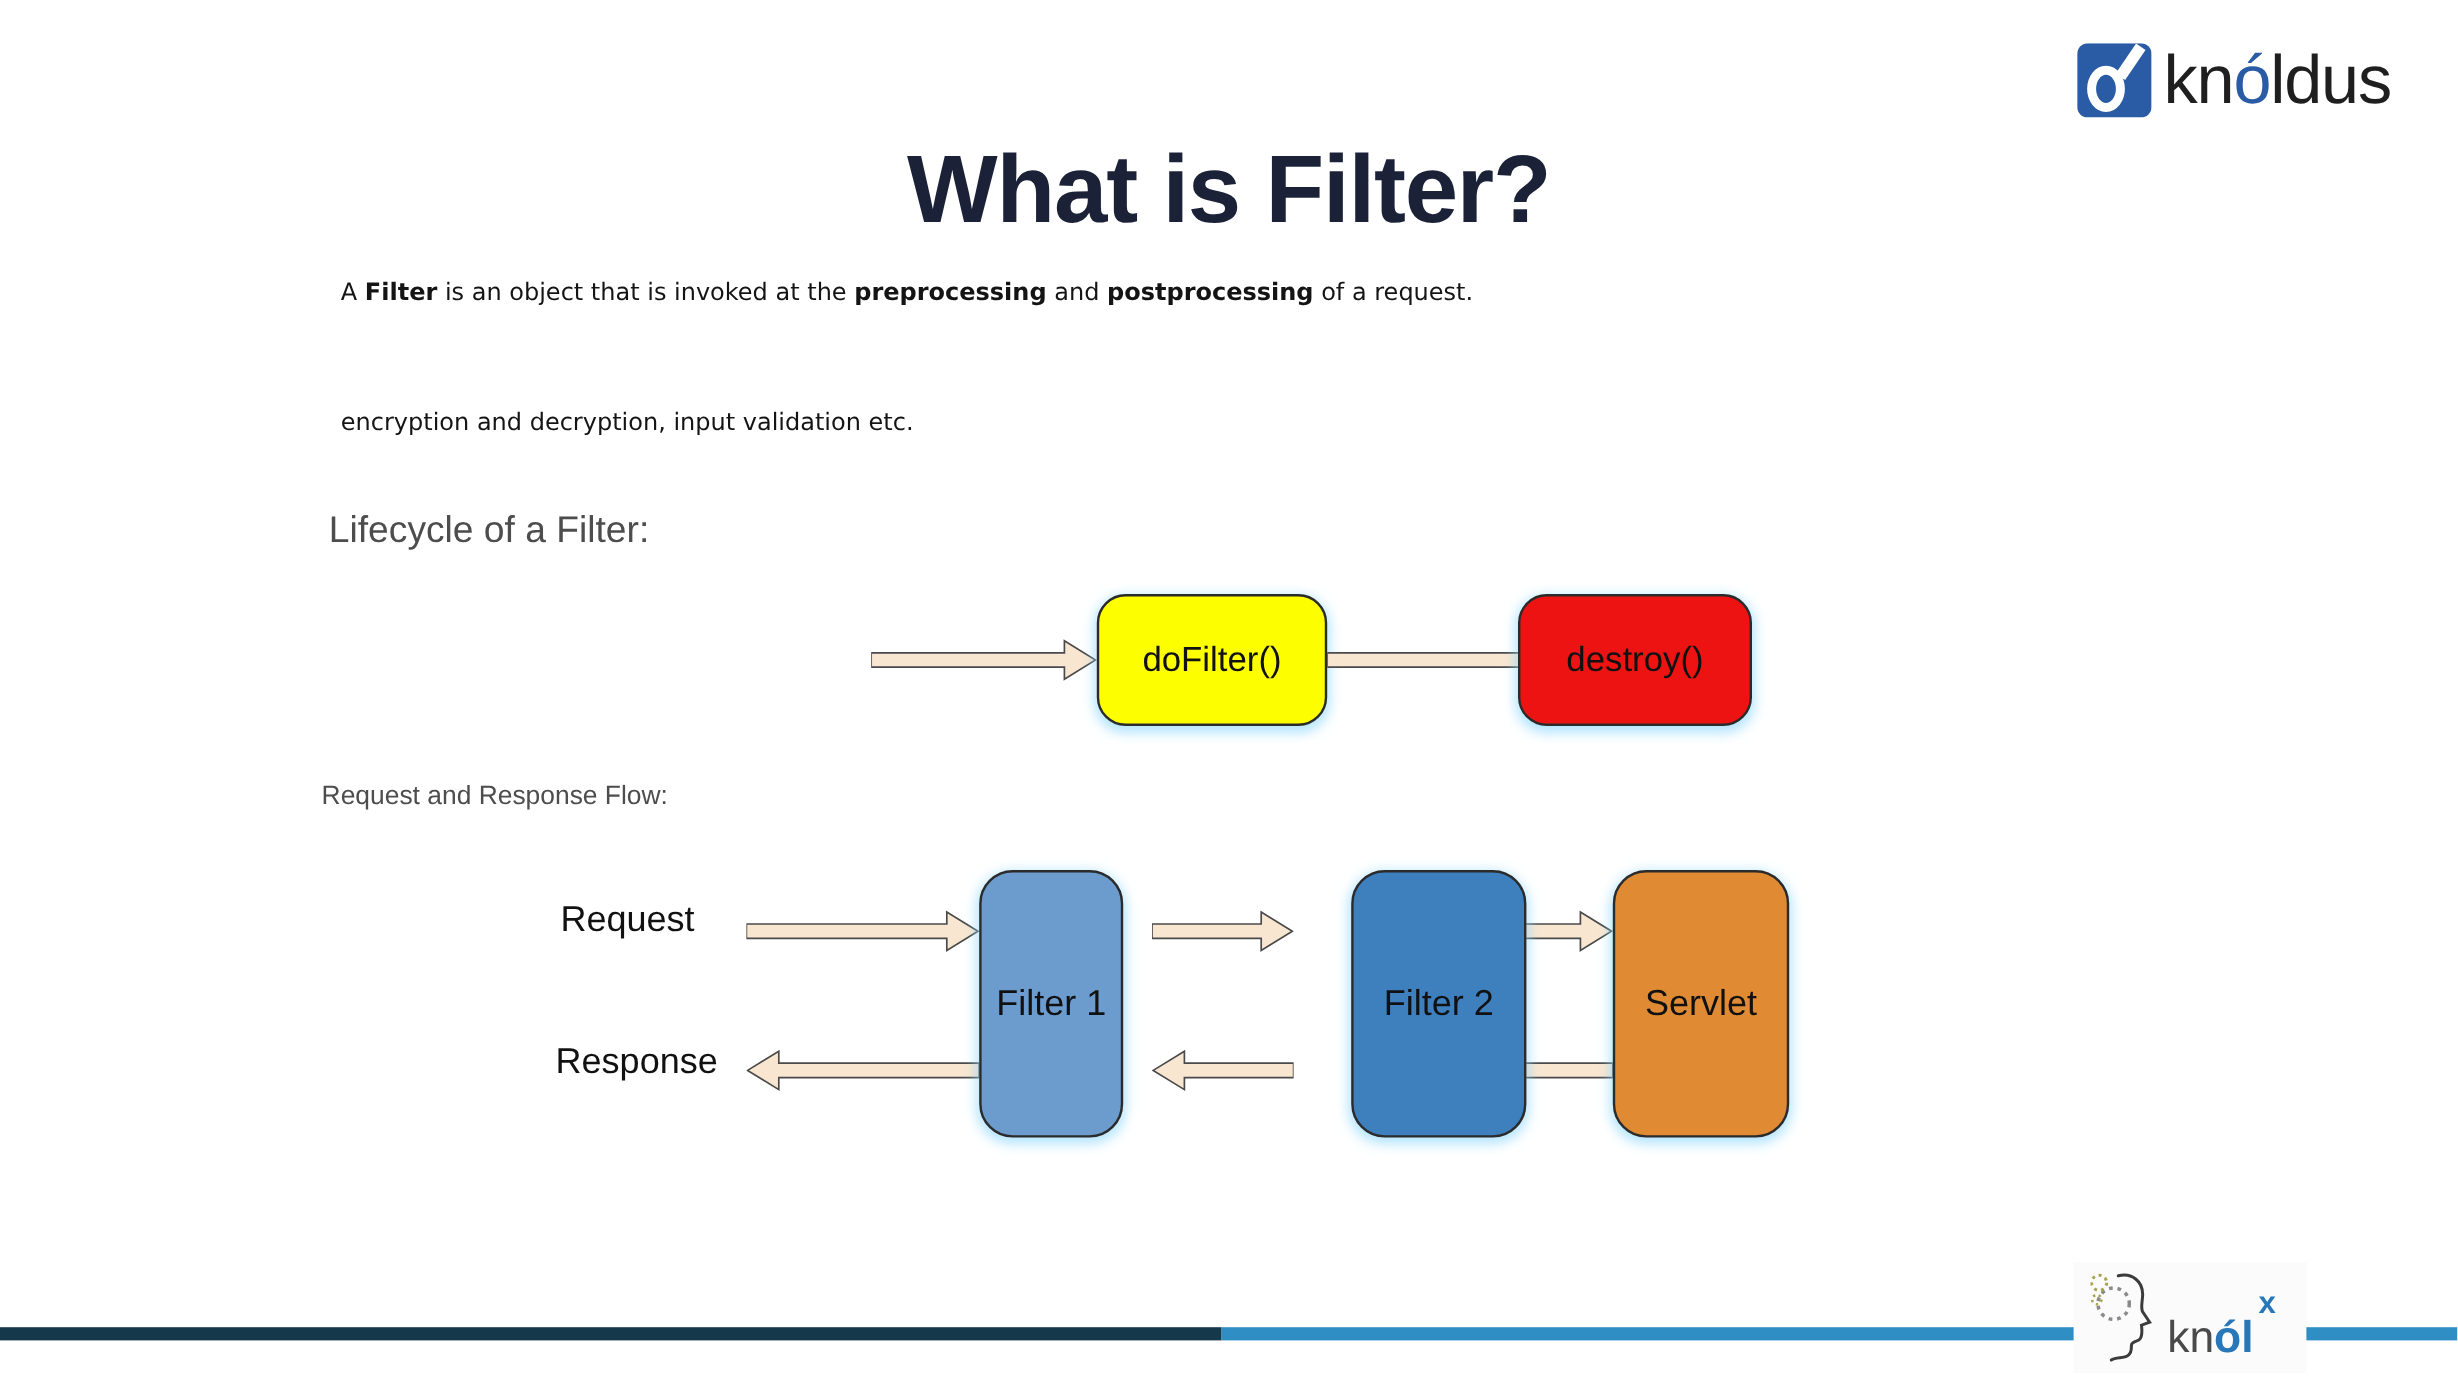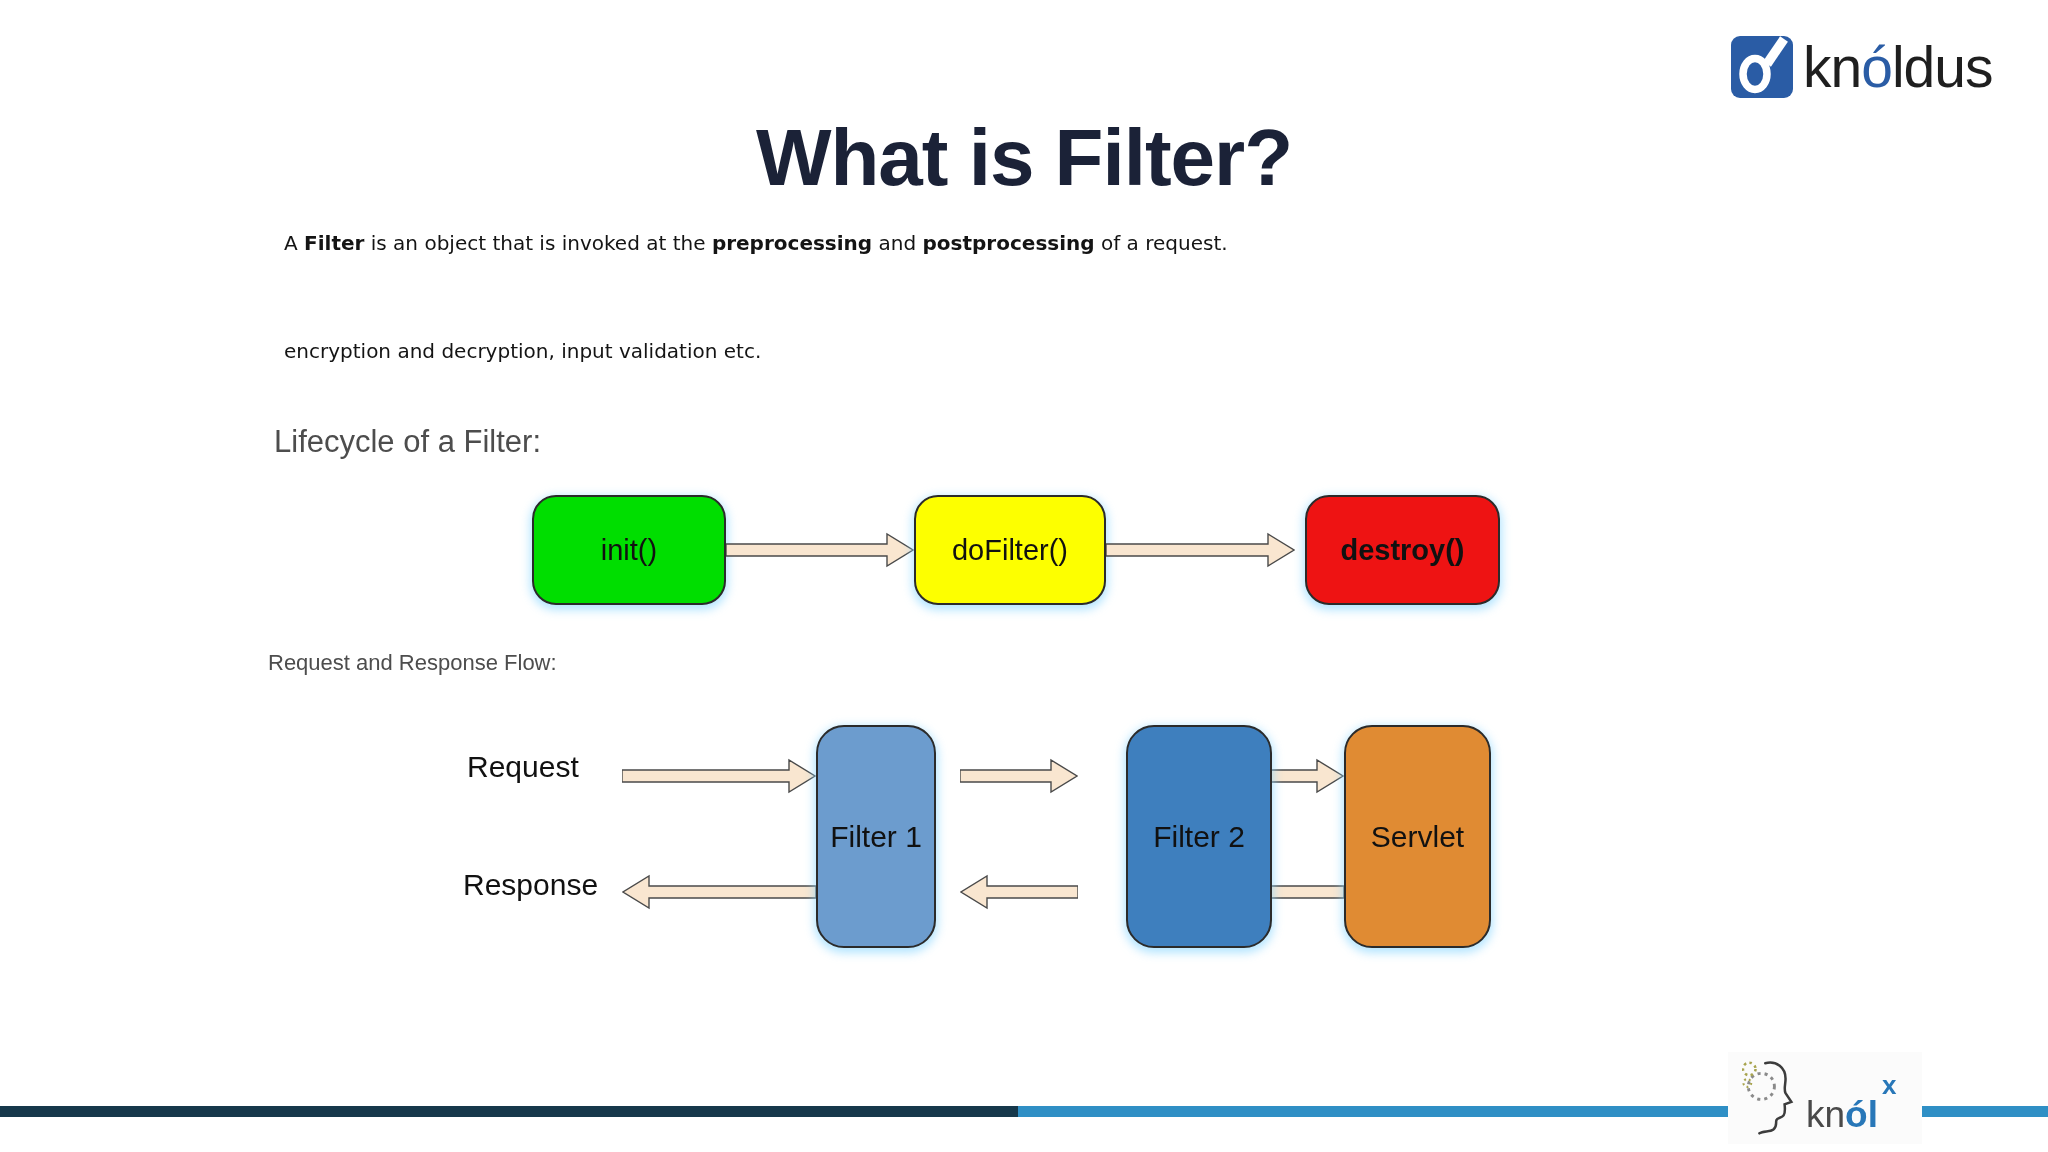--- a/index.html
+++ b/index.html
@@ -30,21 +30,21 @@
   .flow-label{left:268px;top:650px;font-size:22px;}
 
   
   .dbox{position:absolute;display:flex;align-items:center;justify-content:center;
         border:2px solid #2b2b2b;box-sizing:border-box;color:#111;
         font-family:"Liberation Sans",sans-serif;
         box-shadow:0 3px 10px 2px rgba(140,215,255,.65);}
   .stage{height:110px;top:495px;border-radius:24px;font-size:29px;}
   .stage.init{left:532px;width:194px;background:var(--init-green);}
   .stage.dofilter{left:914px;width:192px;background:var(--dofilter-yellow);}
-  .stage.destroy{left:1305px;width:195px;background:var(--destroy-red);font-weight:bold;}
+  .stage.destroy{left:1265px;width:195px;background:var(--destroy-red);}
 
   .node{height:223px;top:725px;border-radius:28px;font-size:30px;}
   .node.f1{left:816px;width:120px;background:var(--filter1-blue);}
   .node.f2{left:1126px;width:146px;background:var(--filter2-blue);}
   .node.servlet{left:1344px;width:147px;background:var(--servlet-orange);align-items:center;}
 
   
   .arrow{position:absolute;height:36px;}
   .arrow polygon{fill:var(--arrow-fill);stroke:var(--arrow-stroke);stroke-width:1.4;}
 
@@ -82,23 +82,20 @@
     </svg>
     <div class="word"><span>kn</span><span class="accent">ó</span><span>ldus</span></div>
   </div>
 
   <p class="intro"><span>A </span><b>Filter</b><span> is an object that is invoked at the </span><b>preprocessing</b><span> and </span><b>postprocessing</b><span> of a request.</span><br>
   <br>
   <span>encryption and decryption, input validation etc.</span></p>
 
   <div class="sec-label lifecycle-label">Lifecycle of a Filter:</div>
 
-  <div class="dbox stage init">
-    <span>init()</span>
-  </div>
   <svg class="arrow" style="left:726px;top:532px" width="188" height="36" viewBox="0 0 188 36">
     <polygon points="0,12 161,12 161,2 187,18 161,34 161,24 0,24"></polygon>
   </svg>
   <div class="dbox stage dofilter">
     <span>doFilter()</span>
   </div>
   <svg class="arrow" style="left:1106px;top:532px" width="189" height="36" viewBox="0 0 189 36">
     <polygon points="0,12 162,12 162,2 188,18 162,34 162,24 0,24"></polygon>
   </svg>
   <div class="dbox stage destroy">

